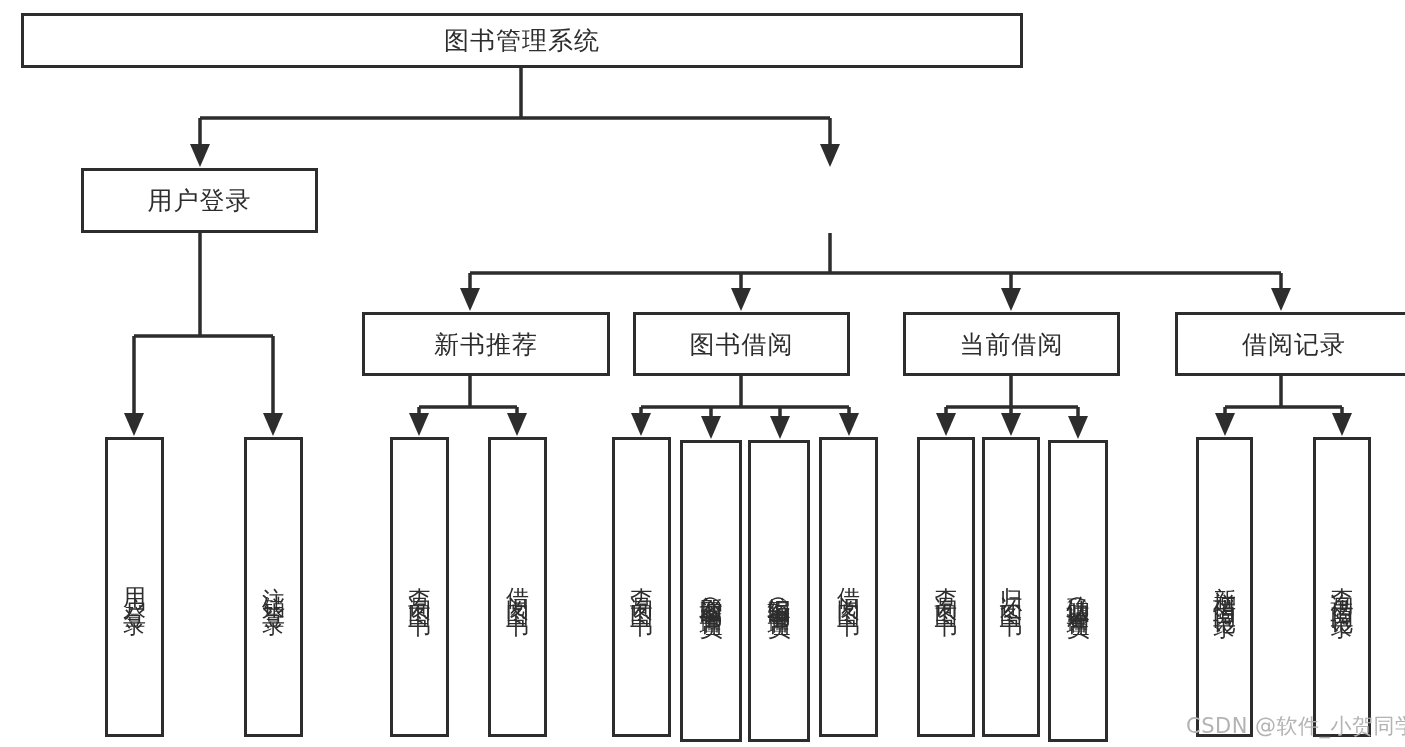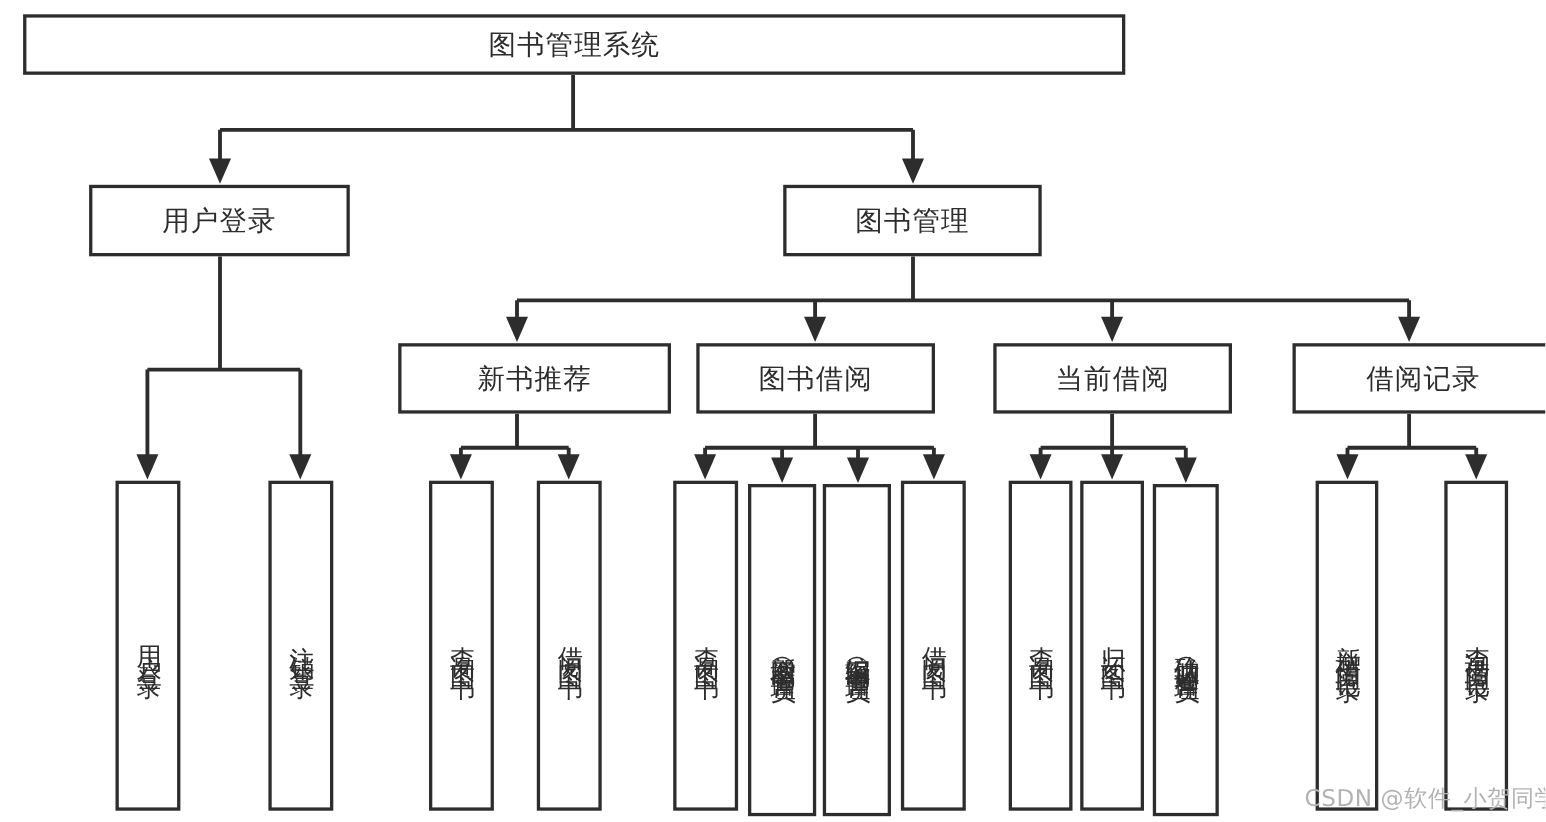--- a/index.html
+++ b/index.html
@@ -68,23 +68,20 @@
     </g>
   </svg>
 
   <div class="node h-node" style="left:21px; top:13px; width:1002px; height:55px;">
     <span>图书管理系统</span>
   </div>
 
   <div class="node h-node" style="left:81px; top:168px; width:237px; height:65px;">
     <span>用户登录</span>
   </div>
-  <div class="node h-node" style="left:712px; top:168px; width:235px; height:65px;">
-    <span>图书管理</span>
-  </div>
 
   <div class="node h-node" style="left:362px; top:312px; width:248px; height:64px;">
     <span>新书推荐</span>
   </div>
   <div class="node h-node" style="left:903px; top:312px; width:217px; height:64px;">
     <span>当前借阅</span>
   </div>
   <div class="node h-node" style="left:633px; top:312px; width:217px; height:64px;">
     <span>图书借阅</span>
   </div>

